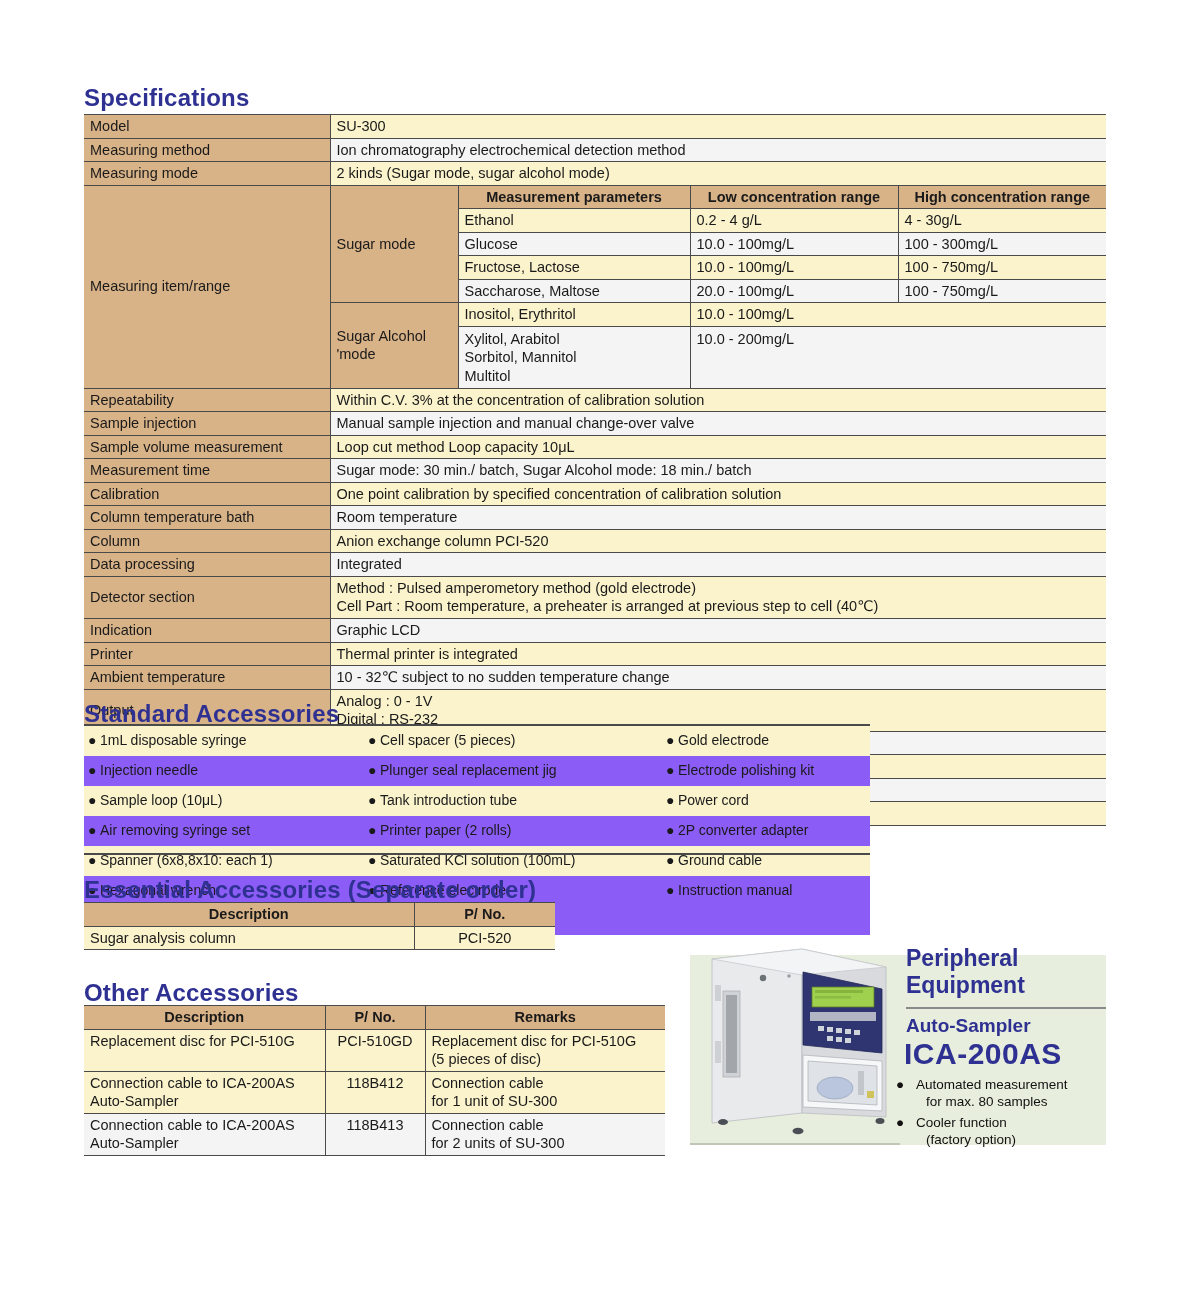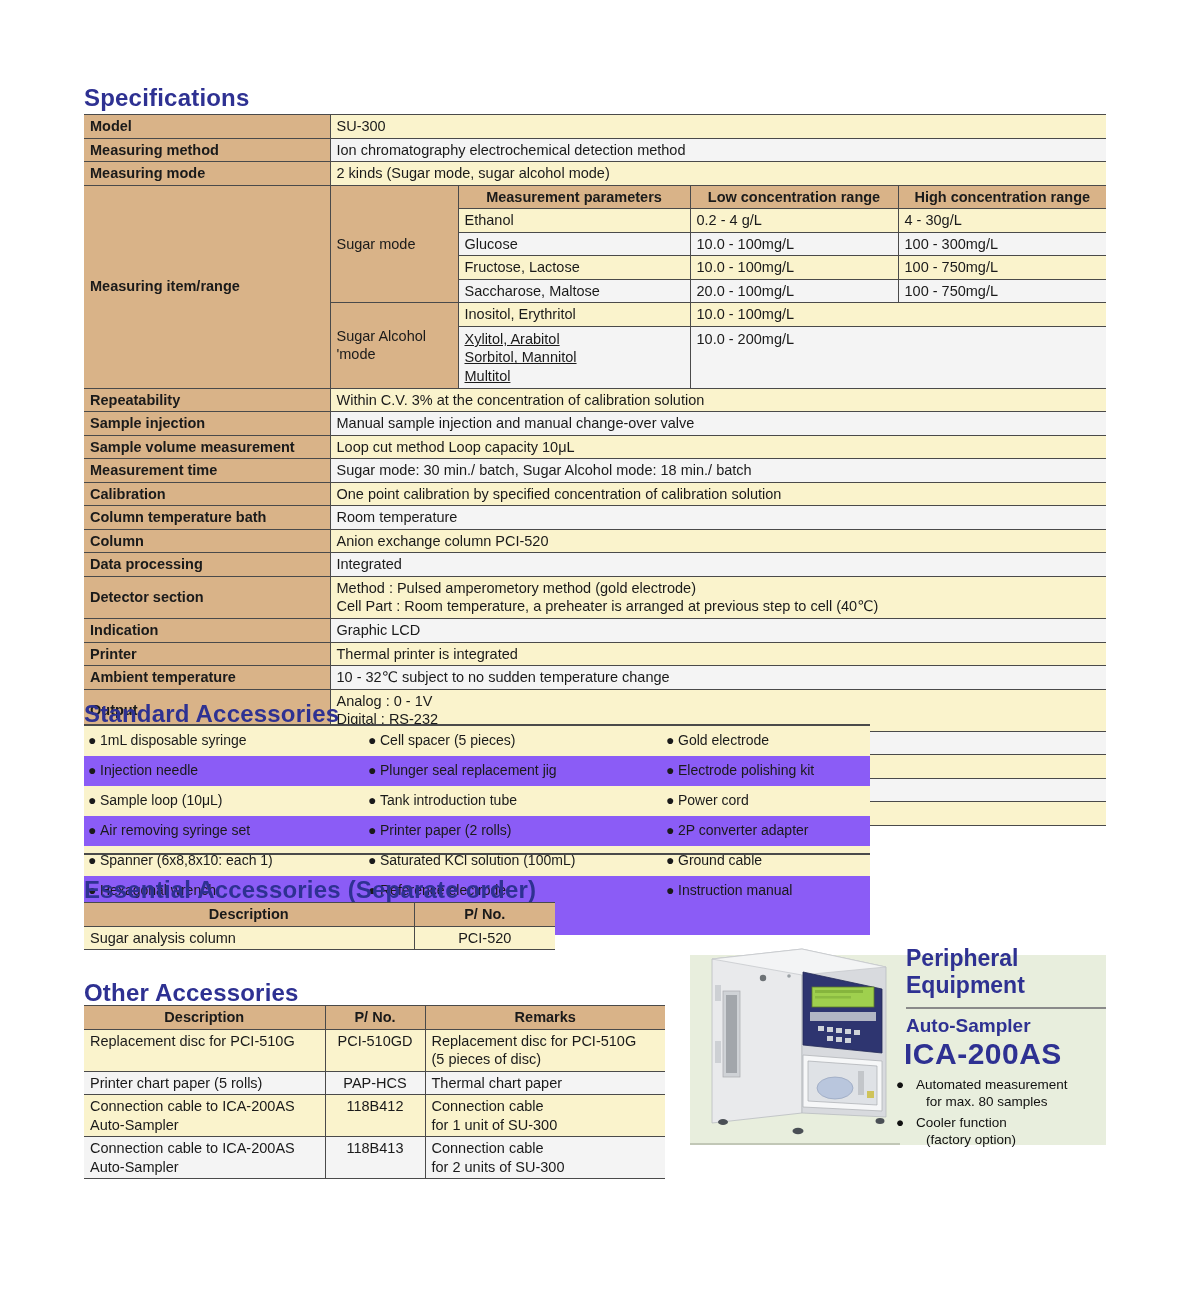--- a/index.html
+++ b/index.html
@@ -28,21 +28,21 @@
   td,th{
     font-size:14.5px;
     font-weight:normal;
     text-align:left;
     padding:2px 6px;
     border-top:1.6px solid #4a4a4a;
     border-bottom:1.6px solid #4a4a4a;
     vertical-align:middle;
     line-height:1.28;
   }
-  .lbl{background:#d9b388;font-weight:bold;}
+  .lbl{background:#d9b388;font-weight:normal;}
   .lbl-plain{background:#d9b388;}
   .cream{background:#faf3cc;}
   .white{background:#f4f4f4;}
   .hdr{background:#d9b388;font-weight:bold;text-align:center;}
   .vline{border-left:1.6px solid #4a4a4a;}
   .ctr{text-align:center;}
 
   
   #spec-table{left:84px;top:114px;width:1022px;}
   #spec-table td{height:18px;}
@@ -154,21 +154,21 @@
         <td class="white vline">20.0 - 100mg/L</td>
         <td class="white vline">100 - 750mg/L</td>
       </tr>
       <tr>
         <td class="lbl-plain vline" rowspan="2" style="vertical-align:middle;white-space:pre-line;">Sugar Alcohol
 'mode</td>
         <td class="cream vline">Inositol, Erythritol</td>
         <td class="cream vline" colspan="2">10.0 - 100mg/L</td>
       </tr>
       <tr>
-        <td class="white vline" style="white-space:pre-line;vertical-align:top;padding-top:3px;text-decoration:underline;">Xylitol, Arabitol
+        <td class="white vline" style="white-space:pre-line;vertical-align:top;padding-top:3px;">Xylitol, Arabitol
 Sorbitol, Mannitol
 Multitol</td>
         <td class="white vline" colspan="2" style="vertical-align:top;padding-top:3px;">10.0 - 200mg/L</td>
       </tr>
 
       <tr>
         <td class="lbl">Repeatability</td>
         <td class="cream vline" colspan="4">Within C.V. 3% at the concentration of calibration solution</td>
       </tr>
       <tr>
@@ -320,25 +320,20 @@
       <tr>
         <td class="hdr">Description</td>
         <td class="hdr vline">P/ No.</td>
         <td class="hdr vline">Remarks</td>
       </tr>
       <tr>
         <td class="cream" style="vertical-align:top;">Replacement disc for PCI-510G</td>
         <td class="cream vline ctr" style="vertical-align:top;">PCI-510GD</td>
         <td class="cream vline" style="white-space:pre-line;vertical-align:top;">Replacement disc for PCI-510G
  (5 pieces of disc)</td>
-      </tr>
-      <tr>
-        <td class="white">Printer chart paper (5 rolls)</td>
-        <td class="white vline ctr">PAP-HCS</td>
-        <td class="white vline">Thermal chart paper</td>
       </tr>
       <tr>
         <td class="cream" style="white-space:pre-line;vertical-align:top;">Connection cable to ICA-200AS
 Auto-Sampler</td>
         <td class="cream vline ctr" style="vertical-align:top;">118B412</td>
         <td class="cream vline" style="white-space:pre-line;vertical-align:top;">Connection cable
 for 1 unit of SU-300</td>
       </tr>
       <tr>
         <td class="white" style="white-space:pre-line;vertical-align:top;">Connection cable to ICA-200AS

